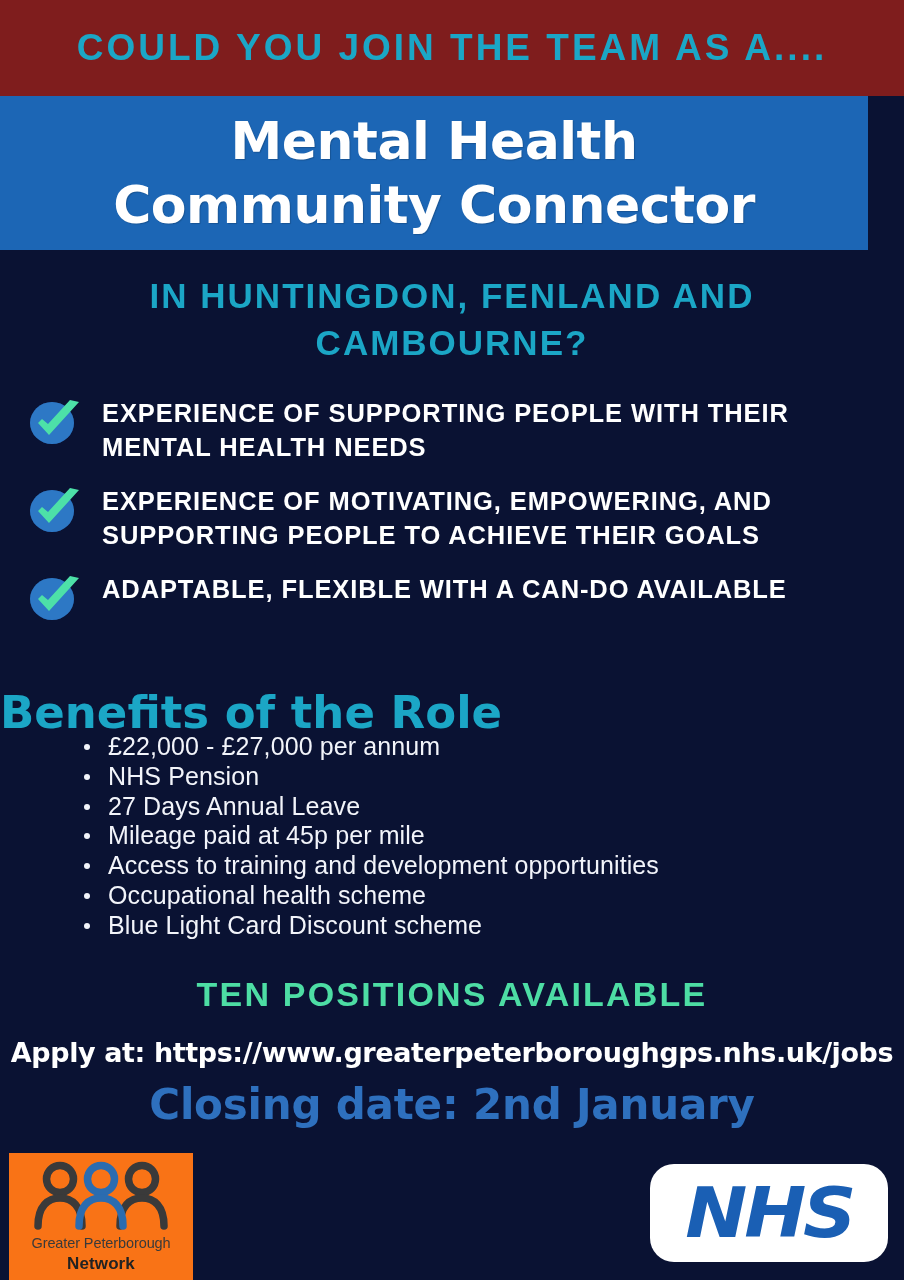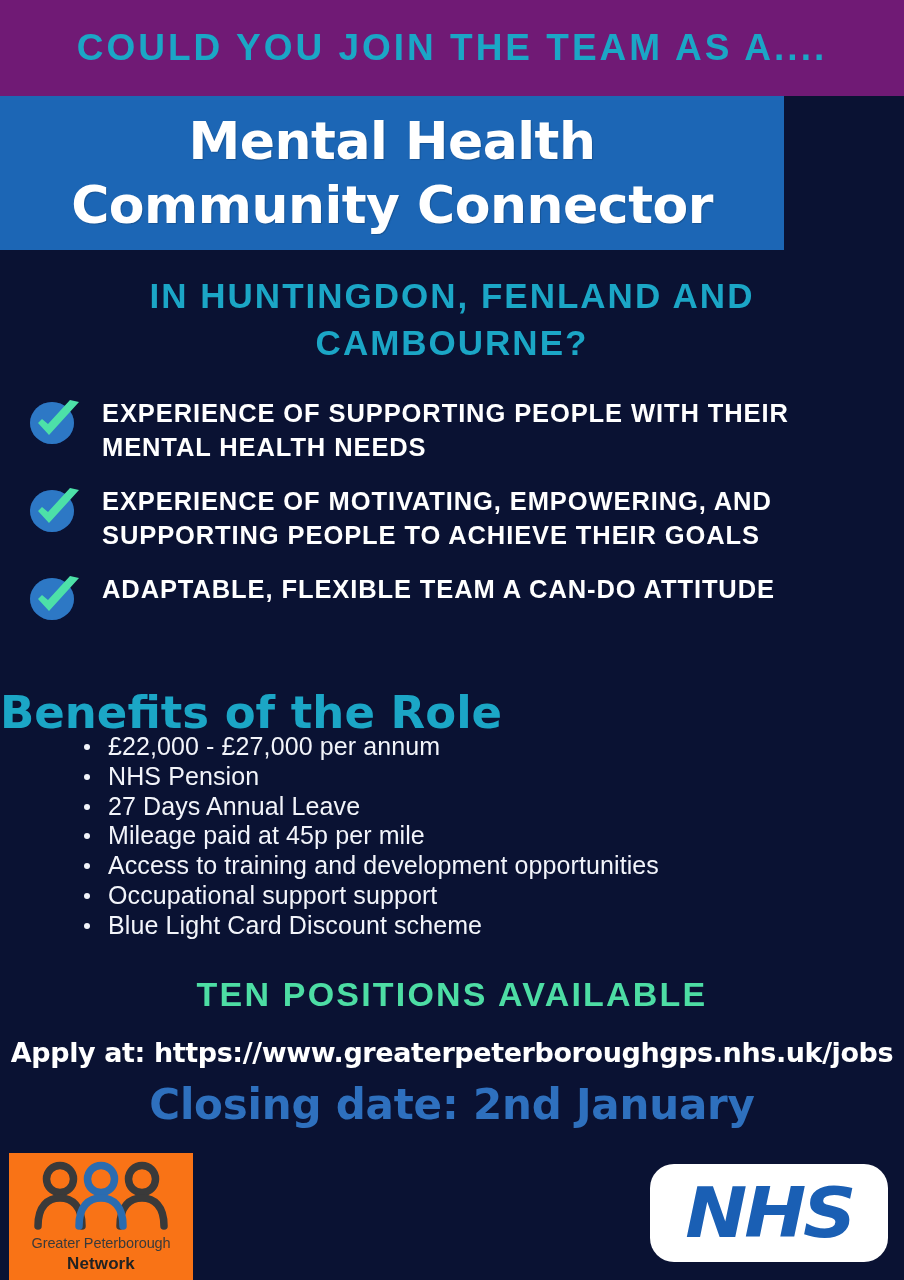--- a/index.html
+++ b/index.html
@@ -19,40 +19,40 @@
     background: #0A1233;
     overflow: hidden;
   }
 
   
   .eyebrow-band {
     position: absolute;
     top: 0; left: 0;
     width: 904px;
     height: 96px;
-    background: #701a75;
+    background: #7f1d1d;
     display: flex;
     align-items: center;
     justify-content: center;
   }
   .eyebrow-text {
     color: #1BA6C6;
     font-family: "Liberation Sans", sans-serif;
     font-size: 37px;
     font-weight: bold;
     letter-spacing: 3.0px;
     white-space: nowrap;
     text-align: center;
   }
 
   
   .title-band {
     position: absolute;
     top: 96px; left: 0;
-    width: 784px;
+    width: 868px;
     height: 154px;
     background: #1C66B5;
     display: flex;
     flex-direction: column;
     align-items: center;
     justify-content: center;
   }
   .title-line {
     color: #FFFFFF;
     font-family: "DejaVu Sans", sans-serif;
@@ -298,34 +298,34 @@
     </div>
 
     <div class="criteria-item">
       <span class="check-icon">
         <svg width="62" height="50" viewBox="0 0 62 50" xmlns="http://www.w3.org/2000/svg">
           <ellipse cx="28" cy="27" rx="22" ry="21" fill="#2D6DC4"></ellipse>
           <ellipse cx="28" cy="27" rx="22" ry="21" fill="#2E8BC8" opacity="0.35"></ellipse>
           <path d="M14 27 L25 39 L55 6 L46 4 L24 28 L18 23 Z" fill="#4DE0A8"></path>
         </svg>
       </span>
-      <div class="criteria-text">ADAPTABLE, FLEXIBLE TEAM A CAN-DO ATTITUDE</div>
+      <div class="criteria-text">ADAPTABLE, FLEXIBLE WITH A CAN-DO AVAILABLE</div>
     </div>
 
   </div>
 
   <div class="benefits-heading">Benefits of the Role</div>
 
   <ul class="benefits-list">
     <li><span class="bullet-dot"></span><span>£22,000 - £27,000 per annum</span></li>
     <li><span class="bullet-dot"></span><span>NHS Pension</span></li>
     <li><span class="bullet-dot"></span><span>27 Days Annual Leave</span></li>
     <li><span class="bullet-dot"></span><span>Mileage paid at 45p per mile</span></li>
     <li><span class="bullet-dot"></span><span>Access to training and development opportunities</span></li>
-    <li><span class="bullet-dot"></span><span>Occupational support support</span></li>
+    <li><span class="bullet-dot"></span><span>Occupational health scheme</span></li>
     <li><span class="bullet-dot"></span><span>Blue Light Card Discount scheme</span></li>
   </ul>
 
   <div class="positions">TEN POSITIONS AVAILABLE</div>
 
   <div class="apply-url">Apply at: https://www.greaterpeterboroughgps.nhs.uk/jobs</div>
 
   <div class="closing-date">Closing date: 2nd January</div>
 
   <div class="gpn-logo">

